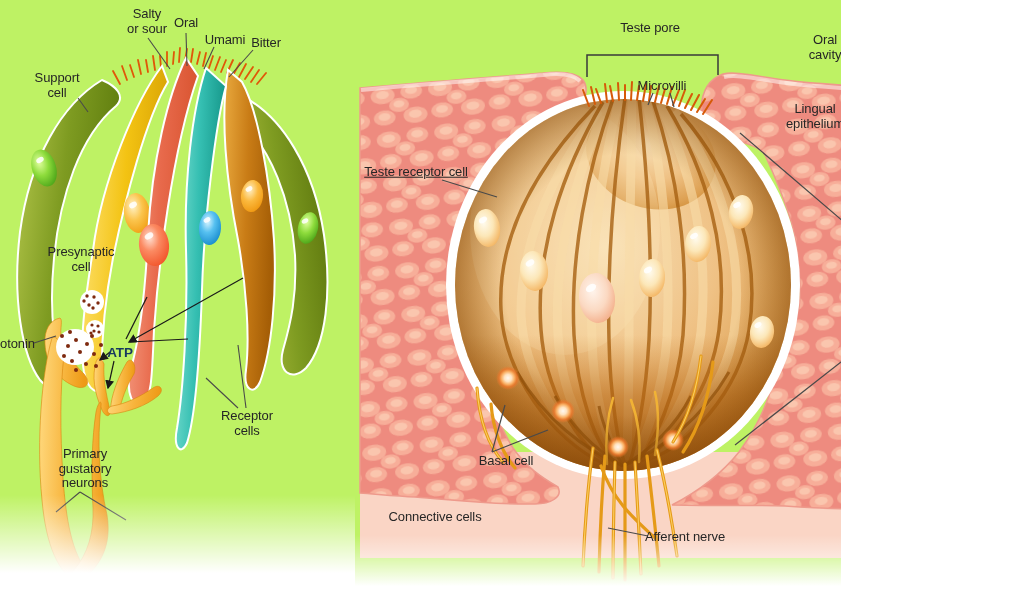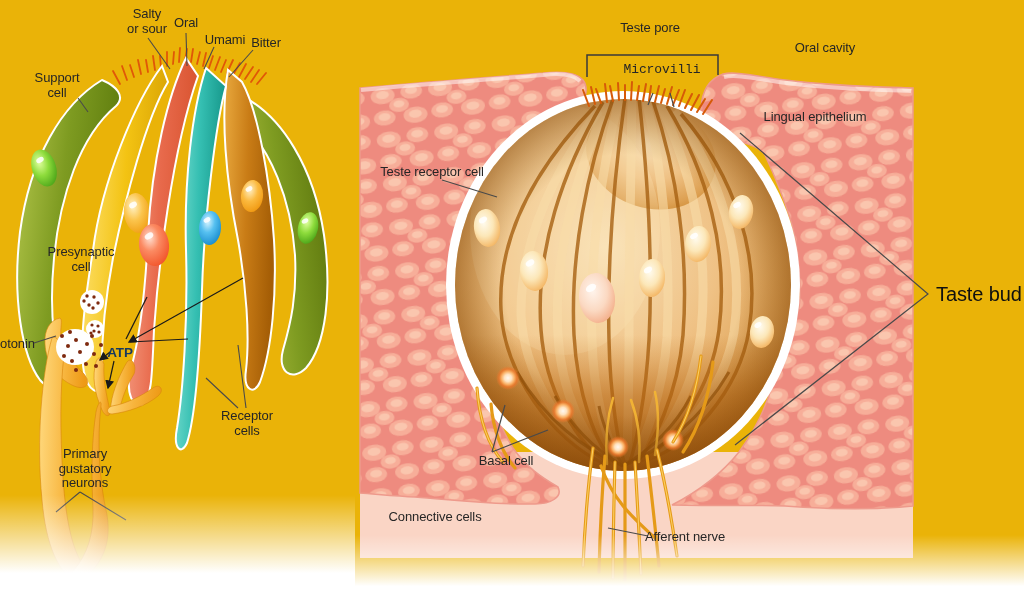--- a/index.html
+++ b/index.html
@@ -1,16 +1,16 @@
 <!DOCTYPE html>
 <html><head>
 <meta charset="utf-8">
 <style>
   html,body{margin:0;padding:0;background:#fff;}
-  .stage{position:relative;width:1024px;height:599px;background:#eab308;overflow:hidden;
+  .stage{position:relative;width:841px;height:599px;background:#bef264;overflow:hidden;
          font-family:"Liberation Sans",sans-serif;}
   .stage svg{position:absolute;top:0;display:block;}
   .lbl{position:absolute;font:13px/1.12 "Liberation Sans",sans-serif;color:#262626;
        text-align:center;transform:translate(-50%,-50%);white-space:pre-line;letter-spacing:-0.1px;z-index:5;}
   .lbl--left{transform:translate(0,-50%);text-align:right;}
   .lbl--atp{font-weight:700;color:#17395F;font-size:13.5px;text-align:right;}
   .lbl--big{font-size:20px;color:#101010;}
 </style>
 </head>
 <body>
@@ -427,22 +427,22 @@
 cell</div>
 <div class="lbl lbl--left" style="left:0px;top:344px;">otonin</div>
 <div class="lbl lbl--atp" style="left:120px;top:353px;">ATP</div>
 <div class="lbl" style="left:247px;top:424px;">Receptor
 cells</div>
 <div class="lbl" style="left:85px;top:469px;">Primary
 gustatory
 neurons</div>
 
 <div class="lbl" style="left:650px;top:28px;">Teste pore</div>
-<div class="lbl" style="left:662px;top:70px;font-family:Liberation Mono, monospace;">Microvilli</div>
+<div class="lbl" style="left:662px;top:86px;">Microvilli</div>
 <div class="lbl" style="left:825px;top:48px;">Oral cavity</div>
 <div class="lbl" style="left:815px;top:117px;">Lingual epithelium</div>
-<div class="lbl" style="left:432px;top:172px;">Teste receptor cell</div>
+<div class="lbl" style="left:416px;top:172px;text-decoration:underline;">Teste receptor cell</div>
 <div class="lbl lbl--left lbl--big" style="left:936px;top:294px;">Taste bud</div>
 <div class="lbl" style="left:506px;top:461px;">Basal cell</div>
 <div class="lbl" style="left:435px;top:517px;">Connective cells</div>
 <div class="lbl" style="left:685px;top:537px;">Afferent nerve</div>
 
 </div>
 
 </body></html>

